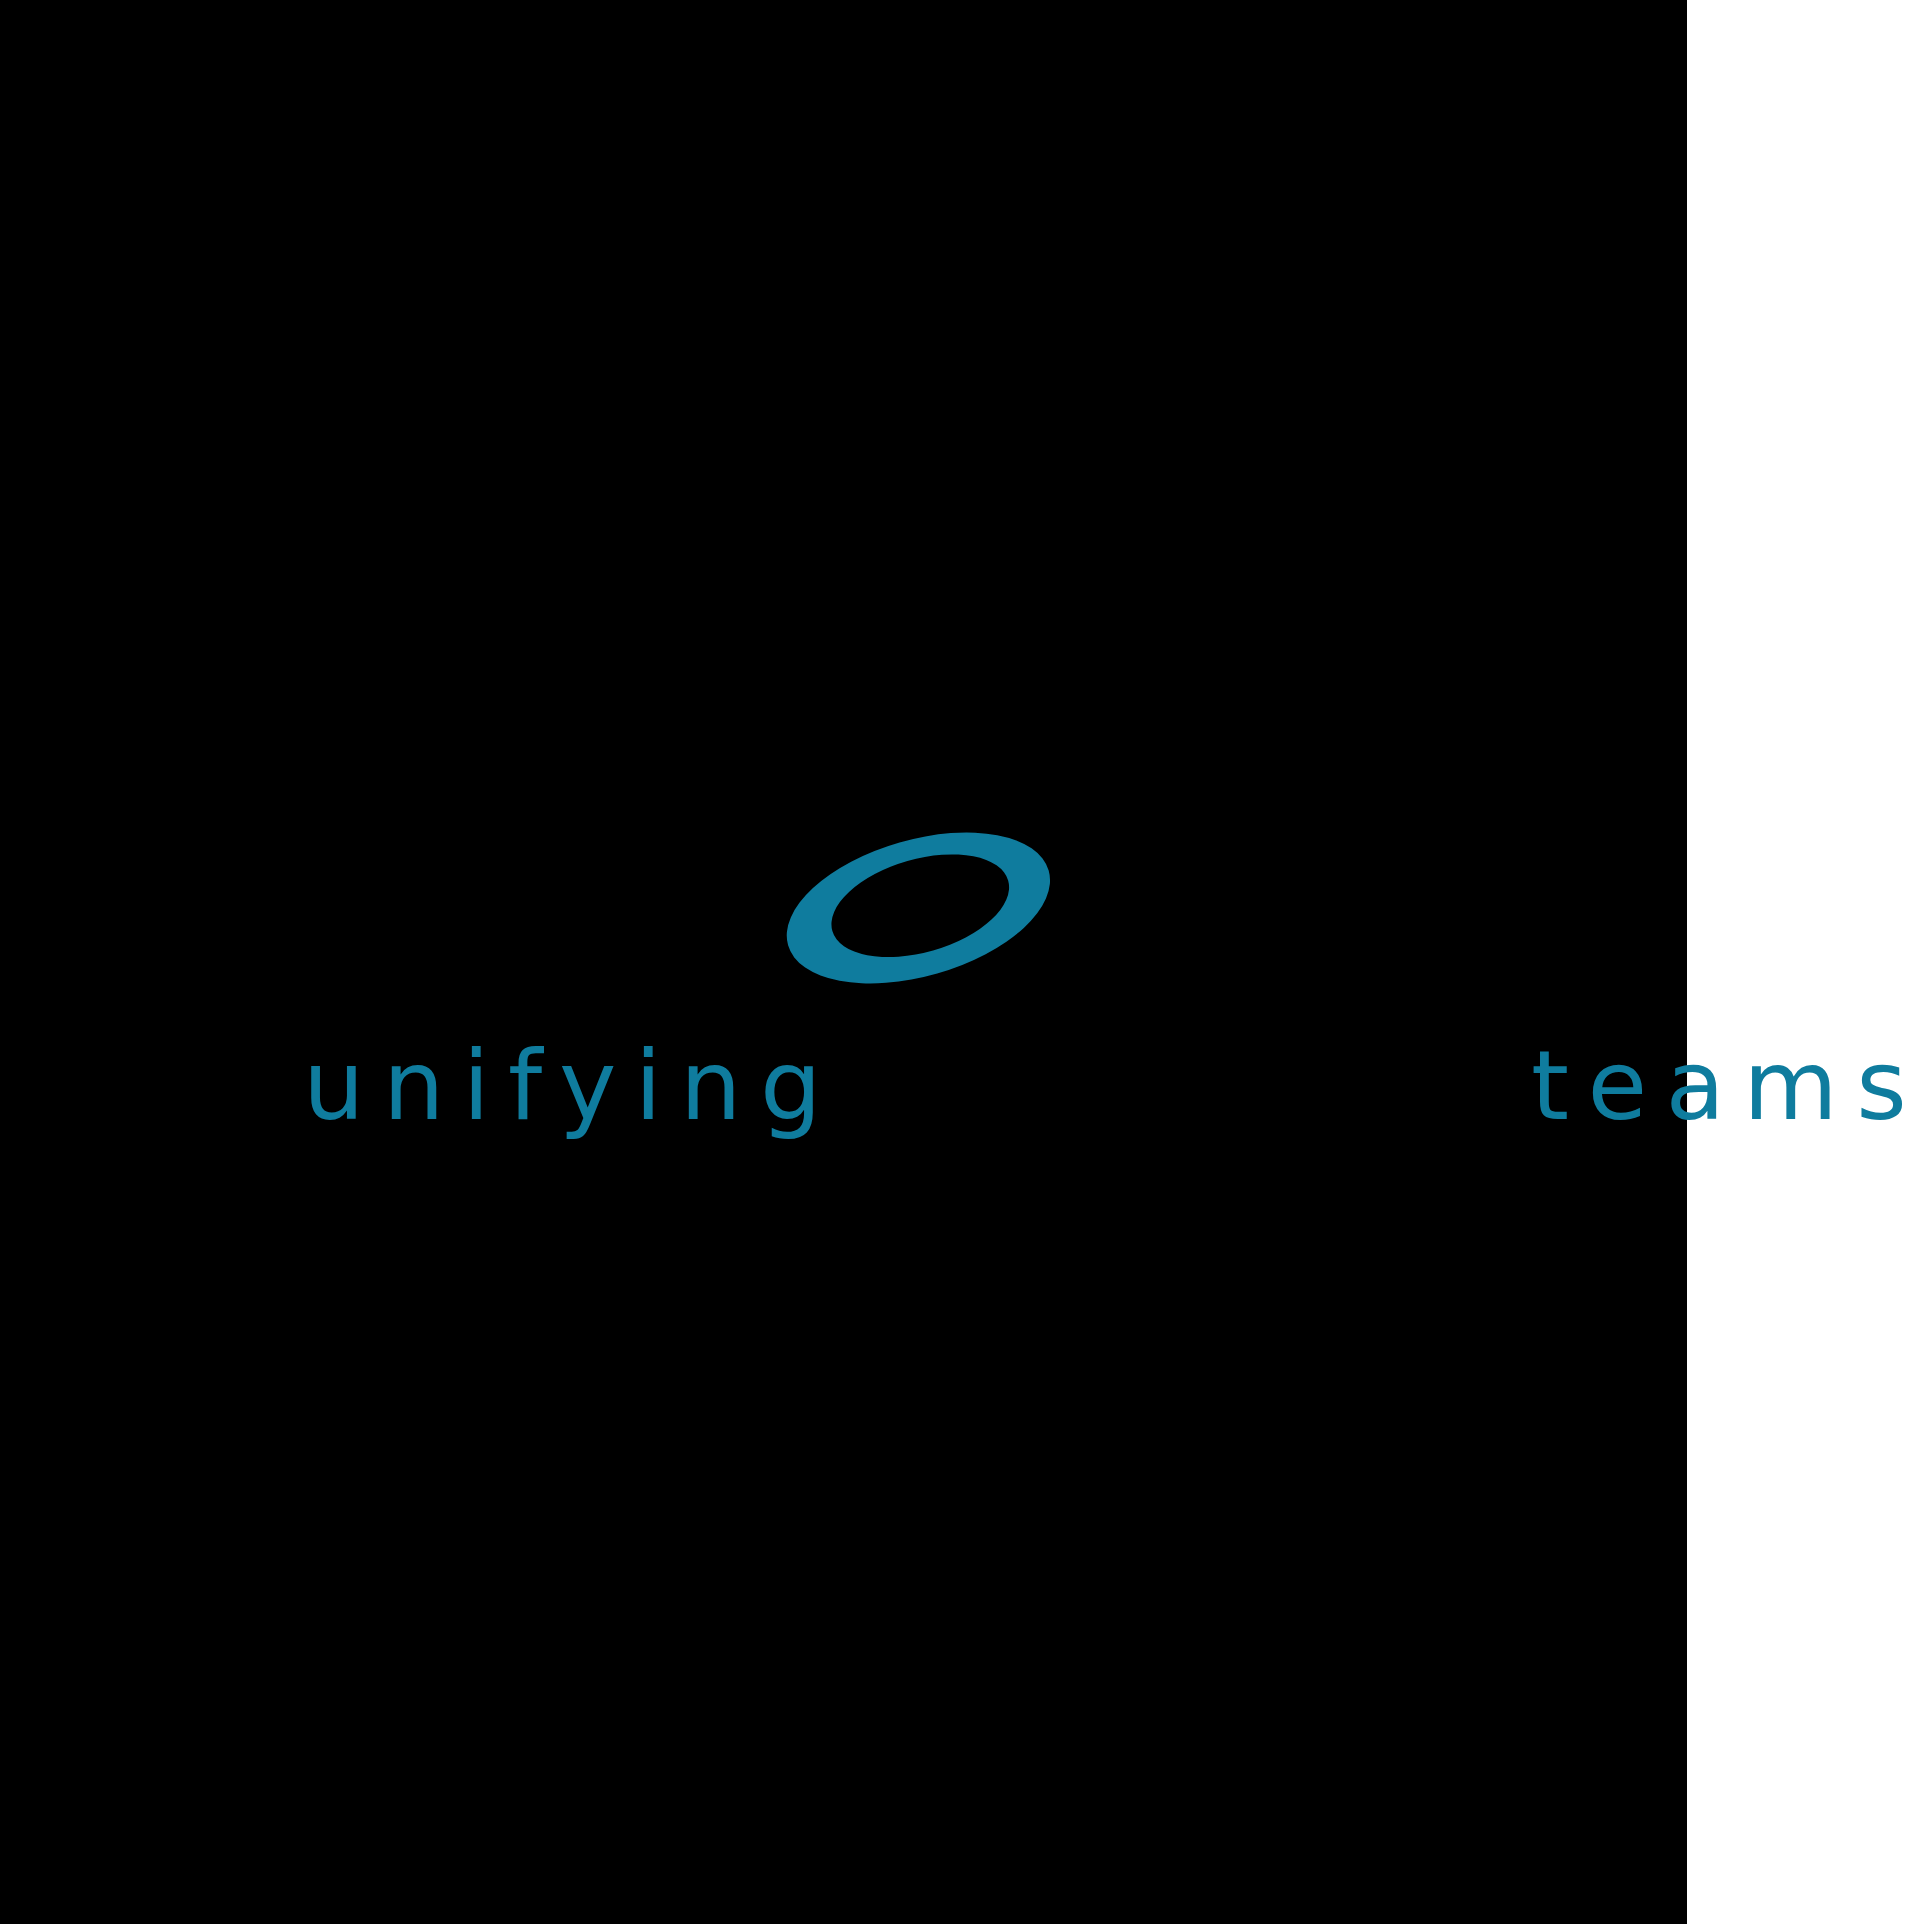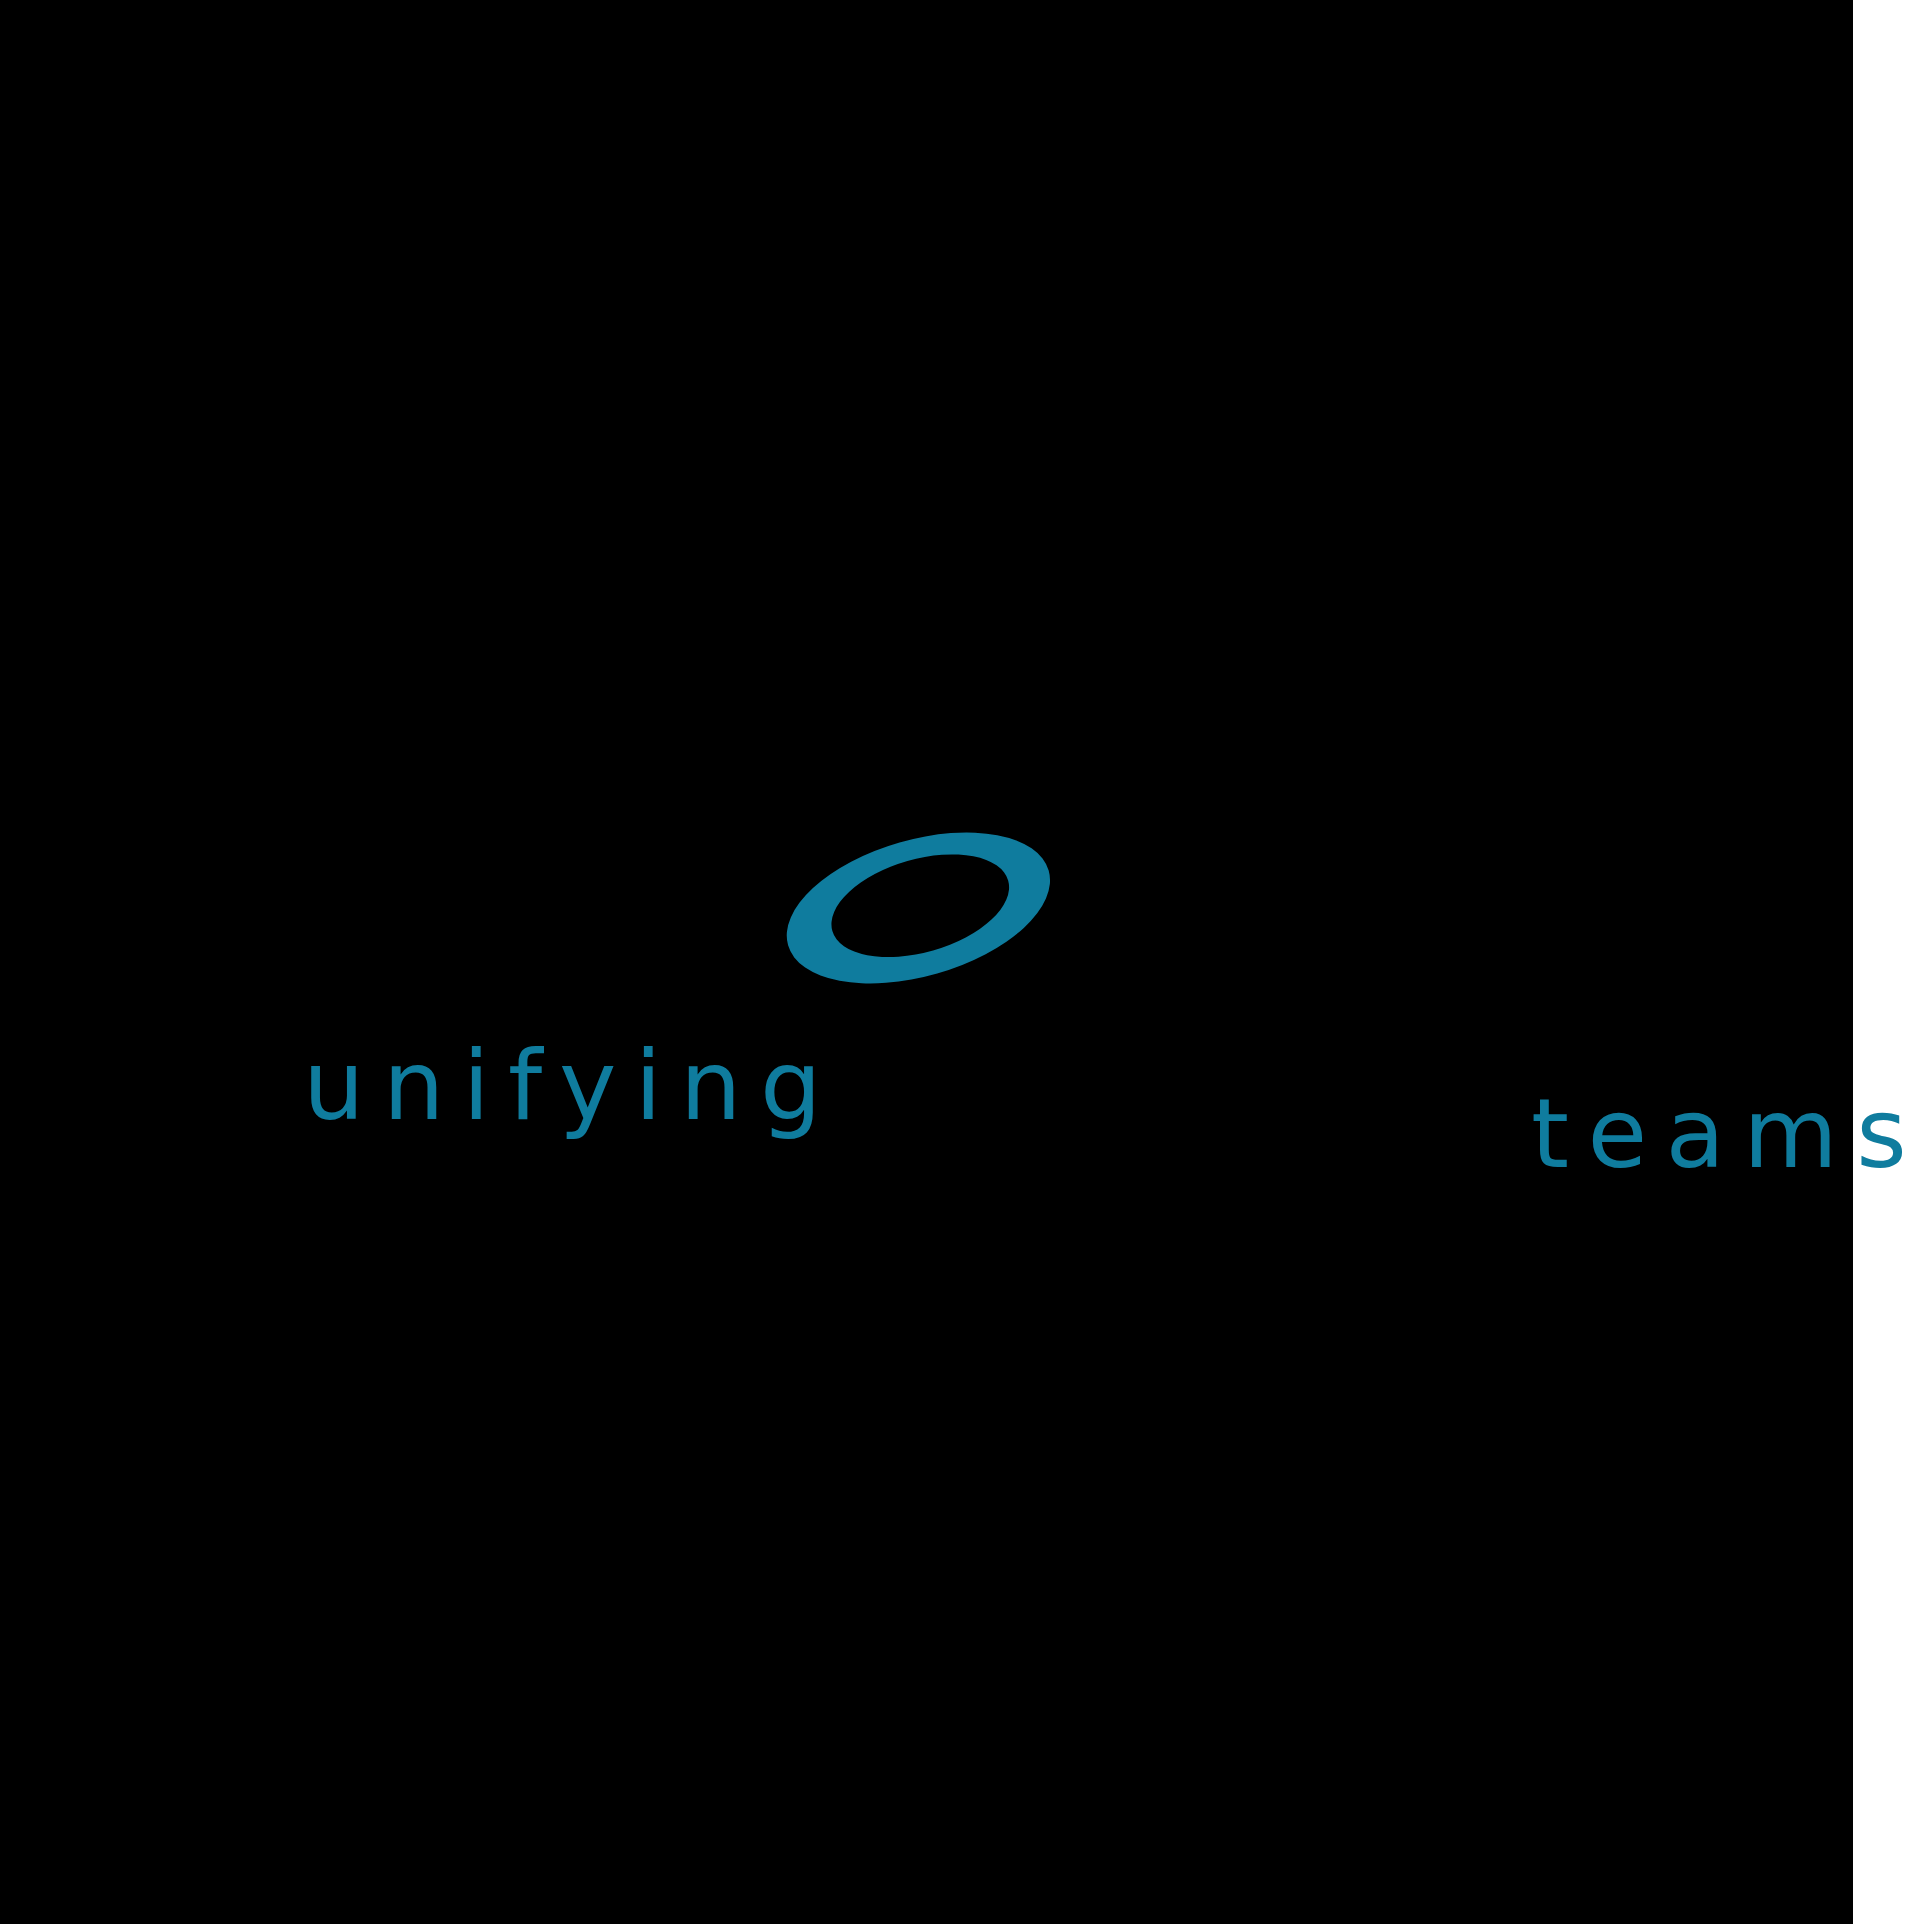--- a/index.html
+++ b/index.html
@@ -4,21 +4,21 @@
 <style>
   html, body {
     margin: 0;
     padding: 0;
     width: 1925px;
     height: 1925px;
     overflow: hidden;
   }
   .canvas {
     position: relative;
-    width: 1853px;
+    width: 1687px;
     height: 1925px;
     font-family: "DejaVu Sans", "Liberation Sans", sans-serif;
   }
   .logo-mark-svg {
     position: absolute;
     left: 0;
     top: 0;
     width: 1925px;
     height: 1925px;
     display: block;
@@ -30,21 +30,20 @@
     line-height: 1;
     font-weight: 400;
     letter-spacing: 18.4px;
     white-space: nowrap;
   }
   .tagline-word.first {
     left: 303px;
   }
   .tagline-word.second {
     left: 1531px;
-    margin-top: 48px;
   }
 </style>
 </head>
 <body>
 
 <div class="canvas" style="background-color: rgb(0, 0, 0);">
 
   <svg class="logo-mark-svg" viewBox="0 0 2400 2400" xmlns="http://www.w3.org/2000/svg">
     <g transform="rotate(-16 1145 1132)">
       <ellipse cx="1145" cy="1132" rx="169" ry="85" fill="#0F7C9E"></ellipse>

